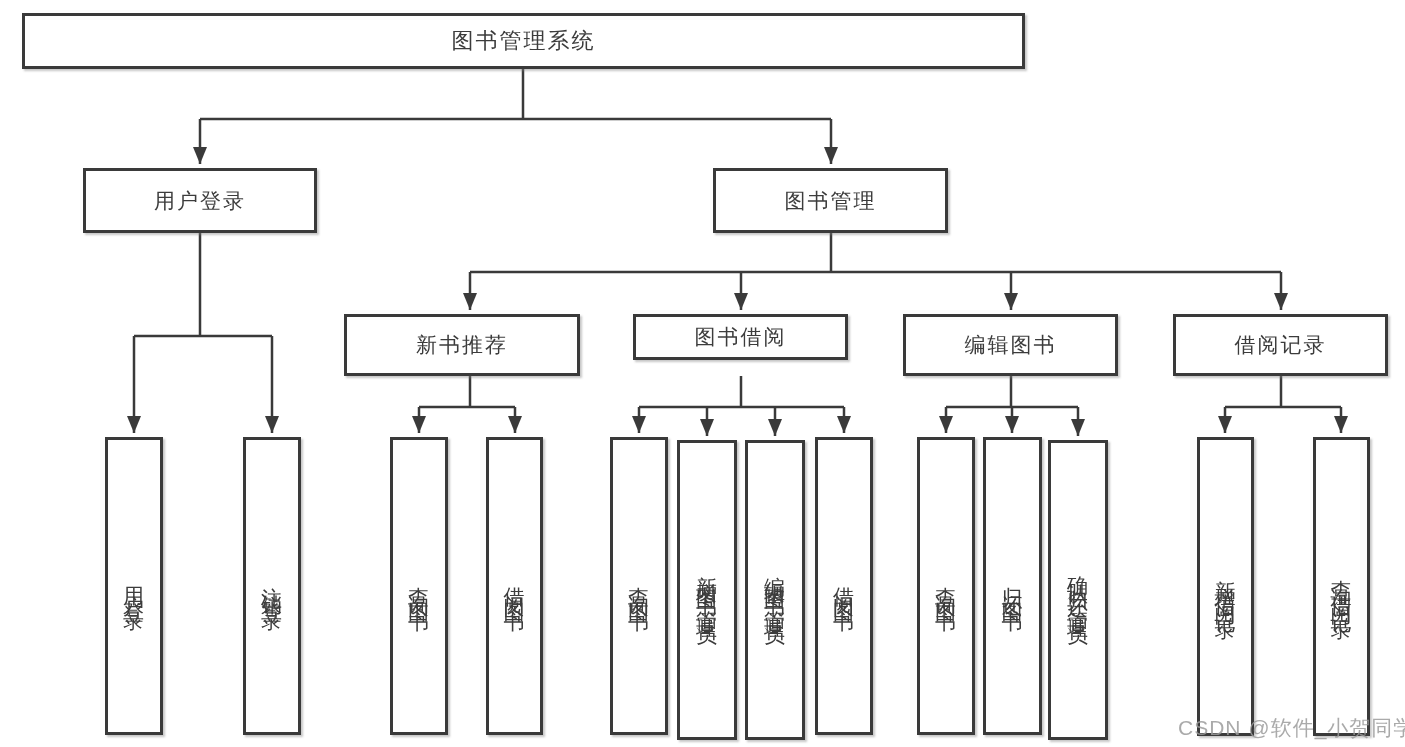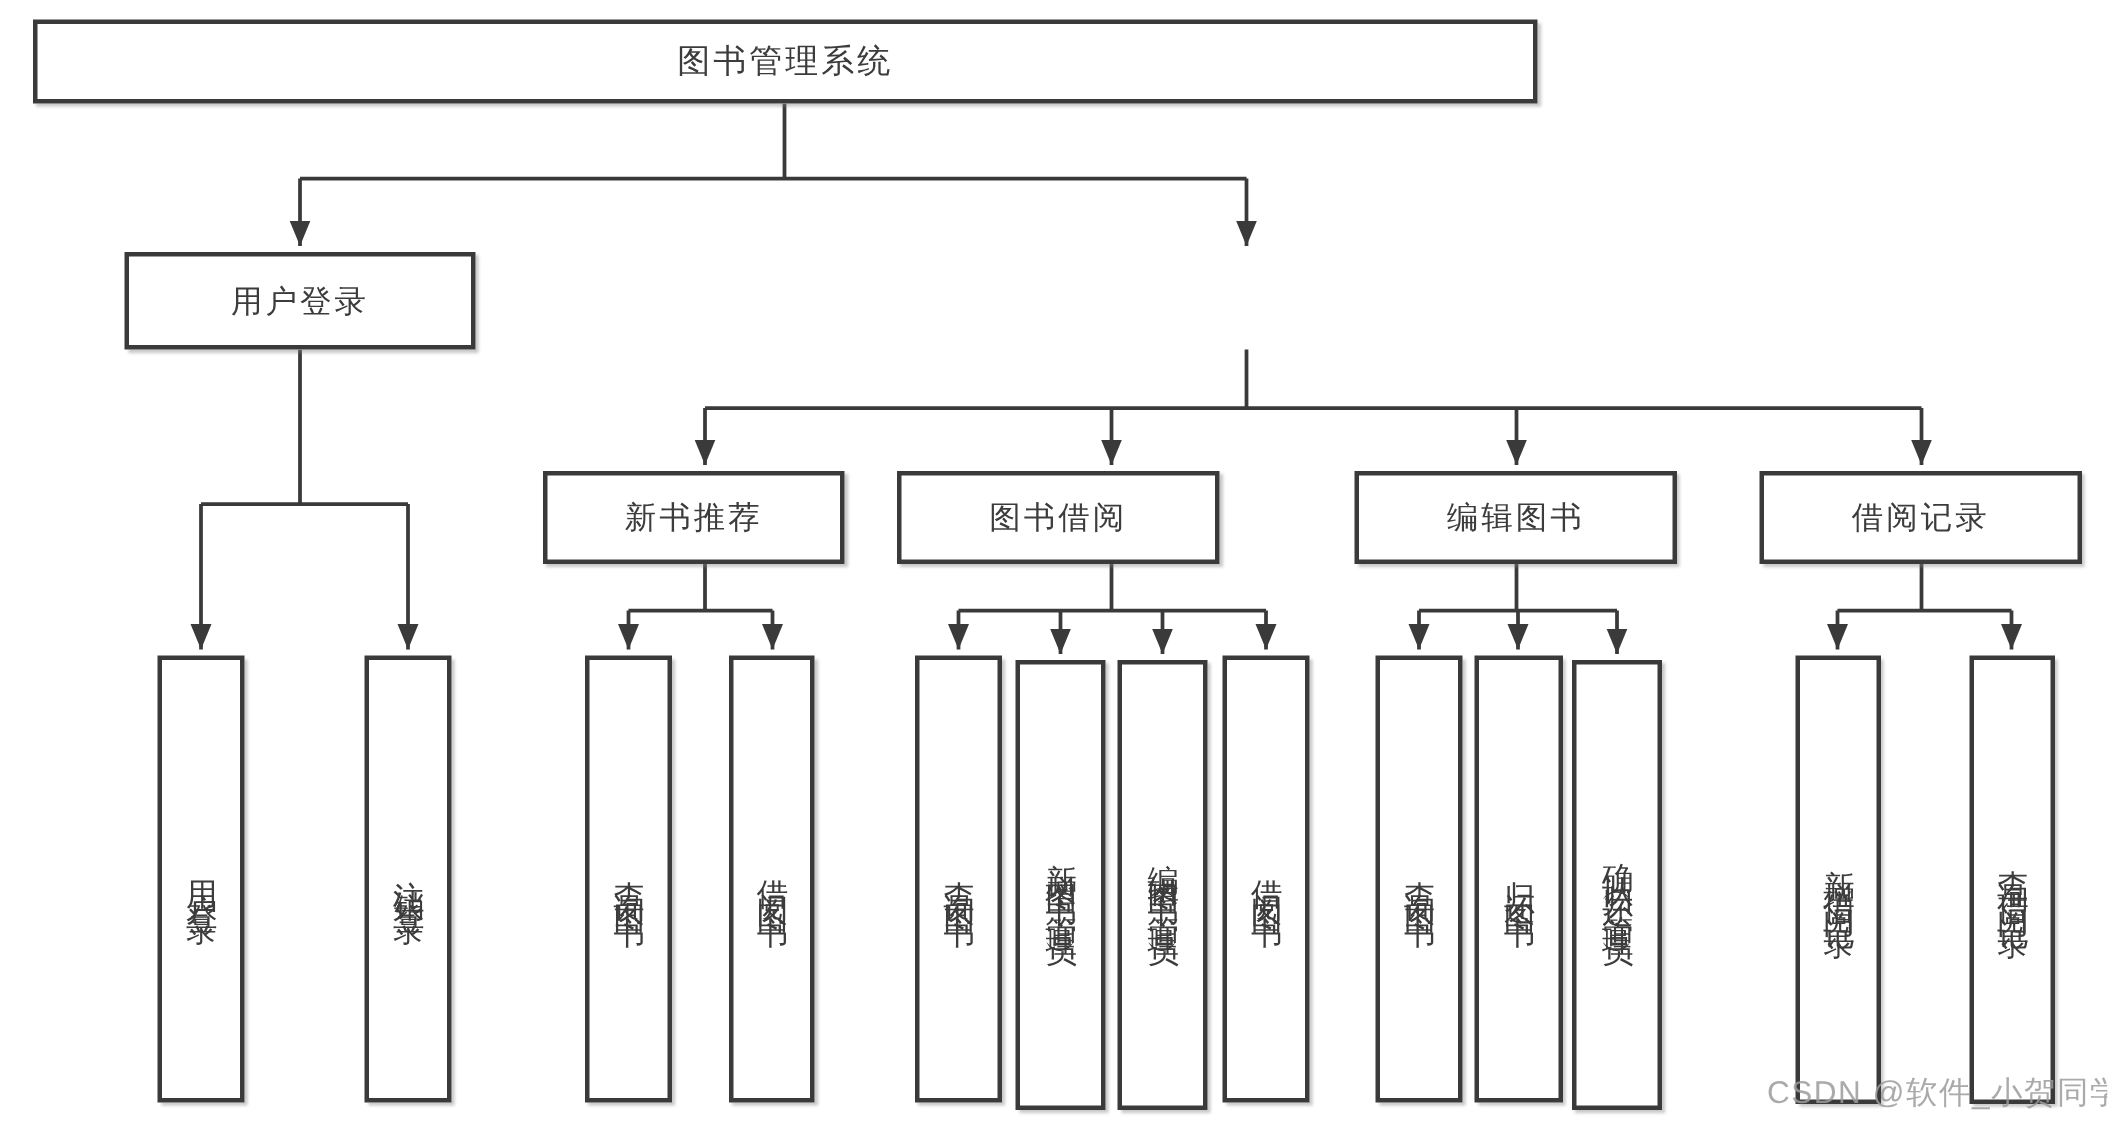--- a/index.html
+++ b/index.html
@@ -113,25 +113,28 @@
     </g>
   </svg>
 
   <div class="hbox" style="left:22px; top:13px; width:1003px; height:56px">
     <span class="lbl-big">图书管理系统</span>
   </div>
 
   <div class="hbox" style="left:83px; top:168px; width:234px; height:65px">
     <span class="lbl">用户登录</span>
   </div>
+  <div class="hbox" style="left:713px; top:168px; width:235px; height:65px">
+    <span class="lbl">图书管理</span>
+  </div>
 
-  <div class="hbox" style="left:362px; top:314px; width:201px; height:62px">
+  <div class="hbox" style="left:344px; top:314px; width:236px; height:62px">
     <span class="lbl">新书推荐</span>
   </div>
-  <div class="hbox" style="left:598px; top:314px; width:215px; height:62px">
+  <div class="hbox" style="left:633px; top:314px; width:215px; height:46px">
     <span class="lbl">图书借阅</span>
   </div>
   <div class="hbox" style="left:903px; top:314px; width:215px; height:62px">
     <span class="lbl">编辑图书</span>
   </div>
   <div class="hbox" style="left:1173px; top:314px; width:215px; height:62px">
     <span class="lbl">借阅记录</span>
   </div>
 
   <div class="vbox" style="left:105px; top:437px; width:58px; height:298px">

